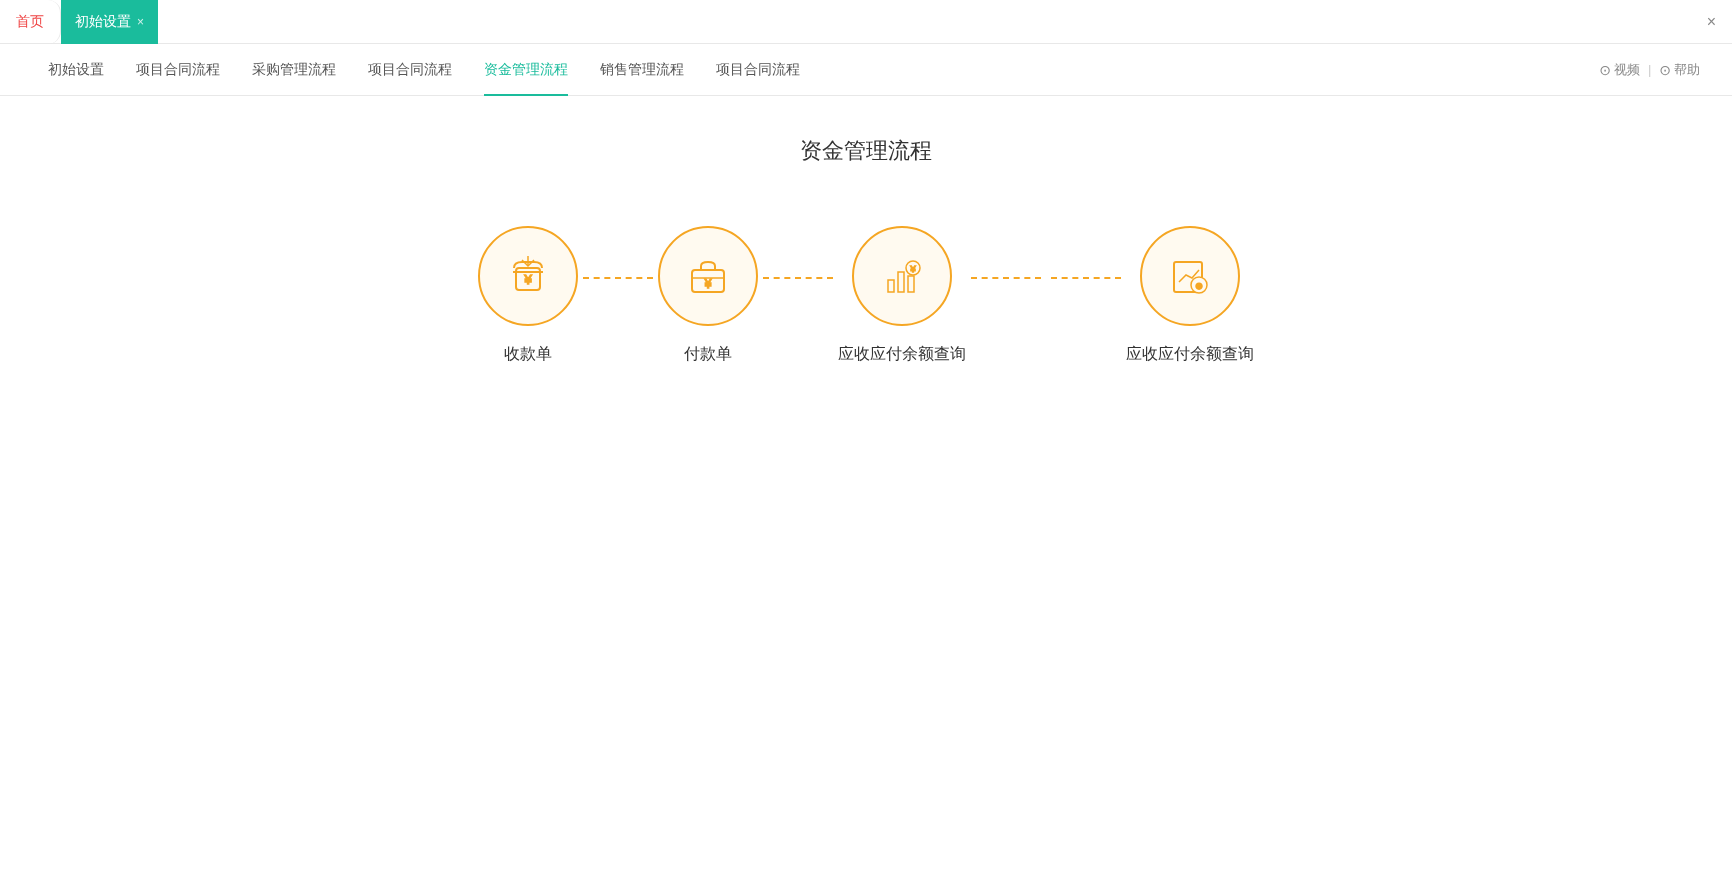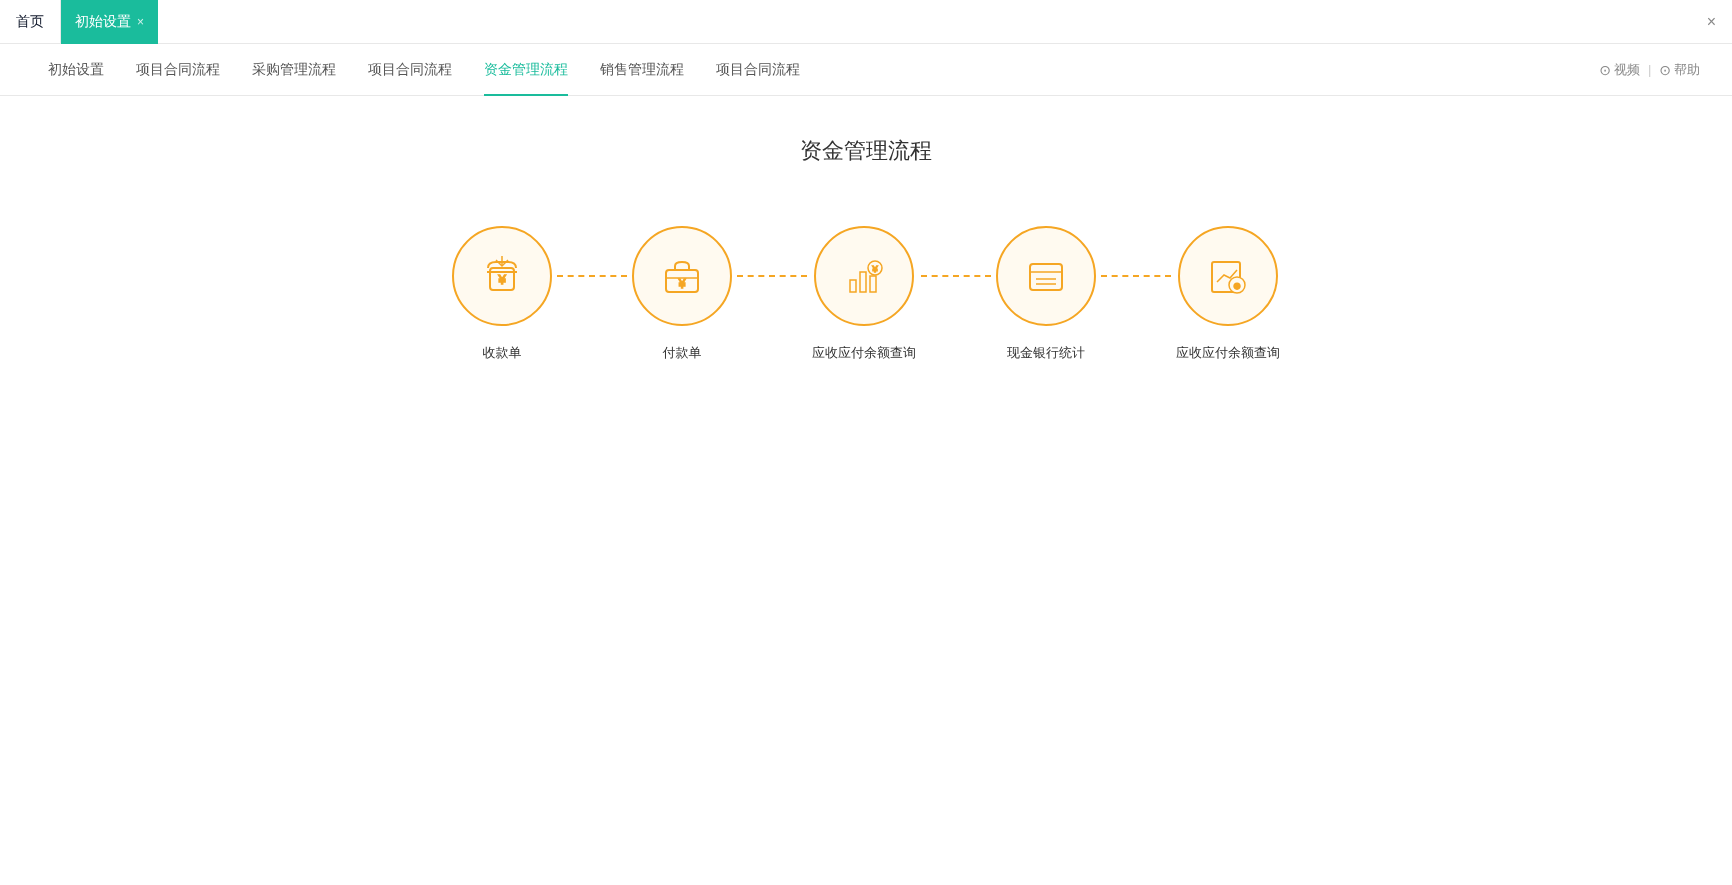--- a/index.html
+++ b/index.html
@@ -12,24 +12,25 @@
       border-bottom: 1px solid #e8e8e8;
       height: 44px;
       padding: 0 0;
       position: relative;
     }
     .home-tab {
       padding: 0 16px;
       height: 44px;
       display: flex;
       align-items: center;
-      color: #0f172a;
+      color: #ef4444;
       font-size: 14px;
       cursor: pointer;
       border-right: 1px solid #e8e8e8;
+      border-radius: 13px;
     }
     .active-tab {
       background: #1abc9c;
       color: #fff;
       height: 44px;
       display: flex;
       align-items: center;
       padding: 0 14px;
       font-size: 14px;
       cursor: pointer;
@@ -141,21 +142,21 @@
       border-radius: 50%;
       border: 2px solid #f5a623;
       background: #fffaf0;
       display: flex;
       align-items: center;
       justify-content: center;
       margin-bottom: 18px;
     }
 
     .flow-label {
-      font-size: 13px;
+      font-size: 16px;
       color: #333;
       text-align: center;
     }
 
     .flow-arrow {
       width: 80px;
       display: flex;
       align-items: center;
       justify-content: center;
       margin-bottom: 18px; 
@@ -284,32 +285,20 @@
           <text x="35" y="20" text-anchor="middle" font-size="9" fill="#f5a623" font-family="sans-serif">¥</text>
         </svg>
       </div>
       <span class="flow-label">应收应付余额查询</span>
     </div>
 
     <div class="flow-arrow">
       <div class="dotted-line"></div>
     </div>
 
-    <div class="flow-item">
-      <div class="flow-circle">
-        <svg class="icon-svg" viewBox="0 0 48 48">
-
-          <rect x="8" y="12" width="32" height="26" rx="3" stroke="#f5a623" stroke-width="2" fill="none"></rect>
-          <line x1="8" y1="20" x2="40" y2="20" stroke="#f5a623" stroke-width="1.5"></line>
-          <line x1="14" y1="27" x2="34" y2="27" stroke="#f5a623" stroke-width="1.5"></line>
-          <line x1="14" y1="32" x2="34" y2="32" stroke="#f5a623" stroke-width="1.5"></line>
-        </svg>
-      </div>
-      <span class="flow-label">现金银行统计</span>
-    </div>
 
     <div class="flow-arrow">
       <div class="dotted-line"></div>
     </div>
 
     <div class="flow-item">
       <div class="flow-circle">
         <svg class="icon-svg" viewBox="0 0 48 48">
 
           <rect x="8" y="10" width="28" height="30" rx="2" stroke="#f5a623" stroke-width="2" fill="none"></rect>

